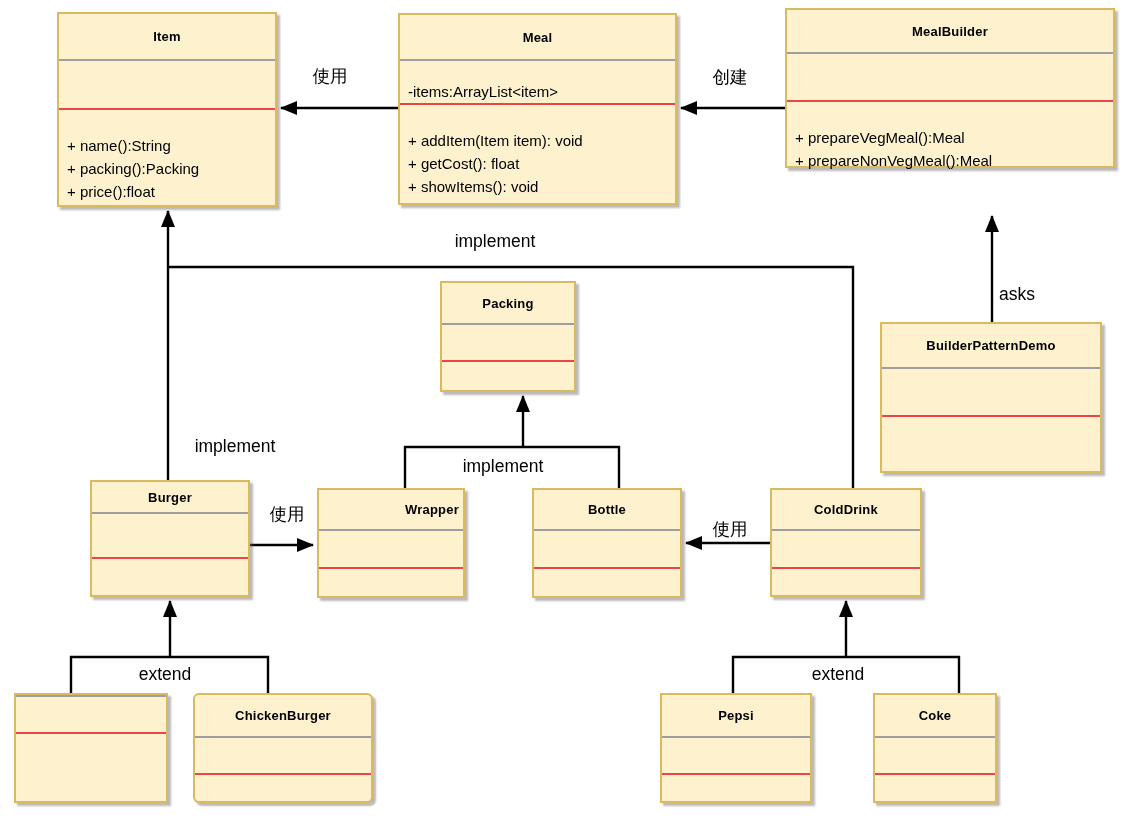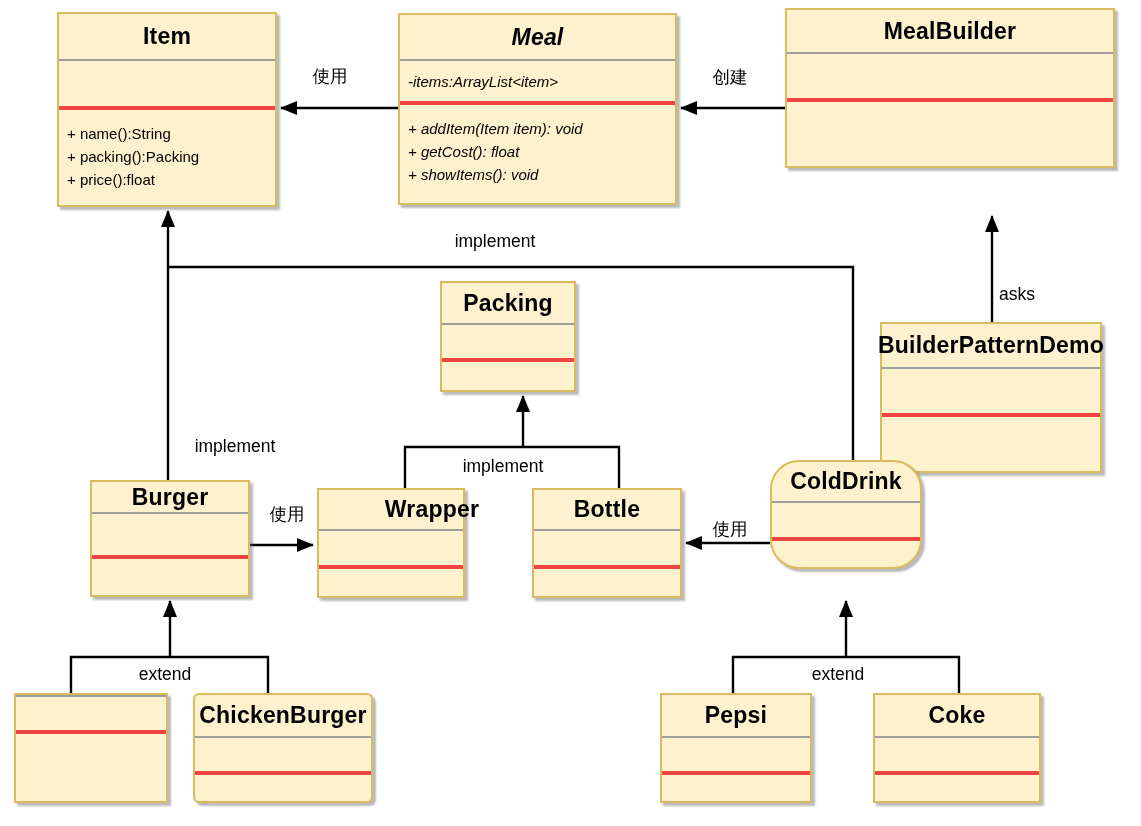--- a/index.html
+++ b/index.html
@@ -15,34 +15,34 @@
     position:absolute;
     box-sizing:border-box;
     background:#fdf1ce;
     border:2px solid #d9ba5e;
     box-shadow:3px 3px 2px rgba(102,102,102,0.45);
     color:#000;
   }
   .cls .ttl{
     box-sizing:border-box;
     display:flex;align-items:center;justify-content:center;
-    font-weight:bold;font-size:23px;
+    font-weight:bold;font-size:13px;
     letter-spacing:0.2px;
     width:100%;
   }
   .cls .attrs{
     box-sizing:border-box;
     border-top:2px solid #9e9e9e;
-    border-bottom:4px solid #ef4444;
-    display:flex;flex-direction:column;justify-content:center;
+    border-bottom:2px solid #ef4444;
+    display:flex;flex-direction:column;justify-content:flex-end;
     width:100%;
   }
   .cls .meths{
     box-sizing:border-box;
-    padding:12px 8px 4px 8px;
+    padding:24px 8px 4px 8px;
     width:100%;
   }
   .line-txt{
     font-size:15px;
     line-height:23px;
     padding-left:8px;
     white-space:nowrap;
   }
   .meths .line-txt{padding-left:0;}
   .edge-label{
@@ -83,34 +83,38 @@
   <div id="nodes">
       <div class="cls" style="left: 57px; top: 12px; width: 220px; height: 195px;">
         <div class="ttl" style="height: 45px;">Item</div>
         <div class="attrs" style="height: 51px;"></div>
         <div class="meths">
           <div class="line-txt">+ name():String</div>
           <div class="line-txt">+ packing():Packing</div>
           <div class="line-txt">+ price():float</div>
         </div>
       </div>
-      <div class="cls" style="left: 398px; top: 13px; width: 279px; height: 192px; font-style: italic;">
+      <div class="cls" style="left: 398px; top: 13px; width: 279px; height: 192px;">
         <div class="ttl" style="height: 44px;">Meal</div>
         <div class="attrs" style="height: 46px;">
           <div class="line-txt">-items:ArrayList&lt;item&gt;</div>
         </div>
         <div class="meths">
           <div class="line-txt">+ addItem(Item item): void</div>
           <div class="line-txt">+ getCost(): float</div>
           <div class="line-txt">+ showItems(): void</div>
         </div>
       </div>
       <div class="cls" style="left: 785px; top: 8px; width: 330px; height: 160px;">
         <div class="ttl" style="height: 42px;">MealBuilder</div>
         <div class="attrs" style="height: 50px;"></div>
+        <div class="meths">
+          <div class="line-txt">+ prepareVegMeal():Meal</div>
+          <div class="line-txt">+ prepareNonVegMeal():Meal</div>
+        </div>
       </div>
       <div class="cls" style="left: 440px; top: 281px; width: 136px; height: 111px;">
         <div class="ttl" style="height: 40px;">Packing</div>
         <div class="attrs" style="height: 39px;"></div>
         <div class="meths"></div>
       </div>
       <div class="cls" style="left: 880px; top: 322px; width: 222px; height: 151px;">
         <div class="ttl" style="height: 43px; border-radius: 11px;">BuilderPatternDemo</div>
         <div class="attrs" style="height: 50px;"></div>
       </div>
@@ -122,40 +126,40 @@
       <div class="cls" style="left: 317px; top: 488px; width: 148px; height: 110px;">
         <div class="ttl" style="height: 39px; margin-left: 41px;">Wrapper</div>
         <div class="attrs" style="height: 40px;"></div>
         <div class="meths"></div>
       </div>
       <div class="cls" style="left: 532px; top: 488px; width: 150px; height: 110px;">
         <div class="ttl" style="height: 39px;">Bottle</div>
         <div class="attrs" style="height: 40px;"></div>
         <div class="meths"></div>
       </div>
-      <div class="cls" style="left: 770px; top: 460px; width: 152px; height: 109px; border-radius: 29px;">
+      <div class="cls" style="left: 770px; top: 488px; width: 152px; height: 109px;">
         <div class="ttl" style="height: 39px;">ColdDrink</div>
         <div class="attrs" style="height: 40px;"></div>
         <div class="meths"></div>
       </div>
       <div class="cls" style="left: 14px; top: 693px; width: 154px; height: 110px;">
         <div class="attrs" style="height: 39px;"></div>
         <div class="meths"></div>
       </div>
       <div class="cls" style="left: 193px; top: 693px; width: 180px; height: 110px; border-radius: 6px;">
         <div class="ttl" style="height: 41px;">ChickenBurger</div>
         <div class="attrs" style="height: 39px;"></div>
         <div class="meths"></div>
       </div>
       <div class="cls" style="left: 660px; top: 693px; width: 152px; height: 110px;">
         <div class="ttl" style="height: 41px;">Pepsi</div>
         <div class="attrs" style="height: 39px;"></div>
         <div class="meths"></div>
       </div>
-      <div class="cls" style="left: 873px; top: 693px; width: 168px; height: 110px;">
+      <div class="cls" style="left: 873px; top: 693px; width: 124px; height: 110px;">
         <div class="ttl" style="height: 41px;">Coke</div>
         <div class="attrs" style="height: 39px;"></div>
         <div class="meths"></div>
       </div>
     </div>
   <div id="labels">
       <div class="edge-label" style="left: 330px; top: 76px;">使用</div>
       <div class="edge-label" style="left: 730px; top: 77px;">创建</div>
       <div class="edge-label" style="left: 495px; top: 241px;">implement</div>
       <div class="edge-label" style="left: 235px; top: 446px;">implement</div>

